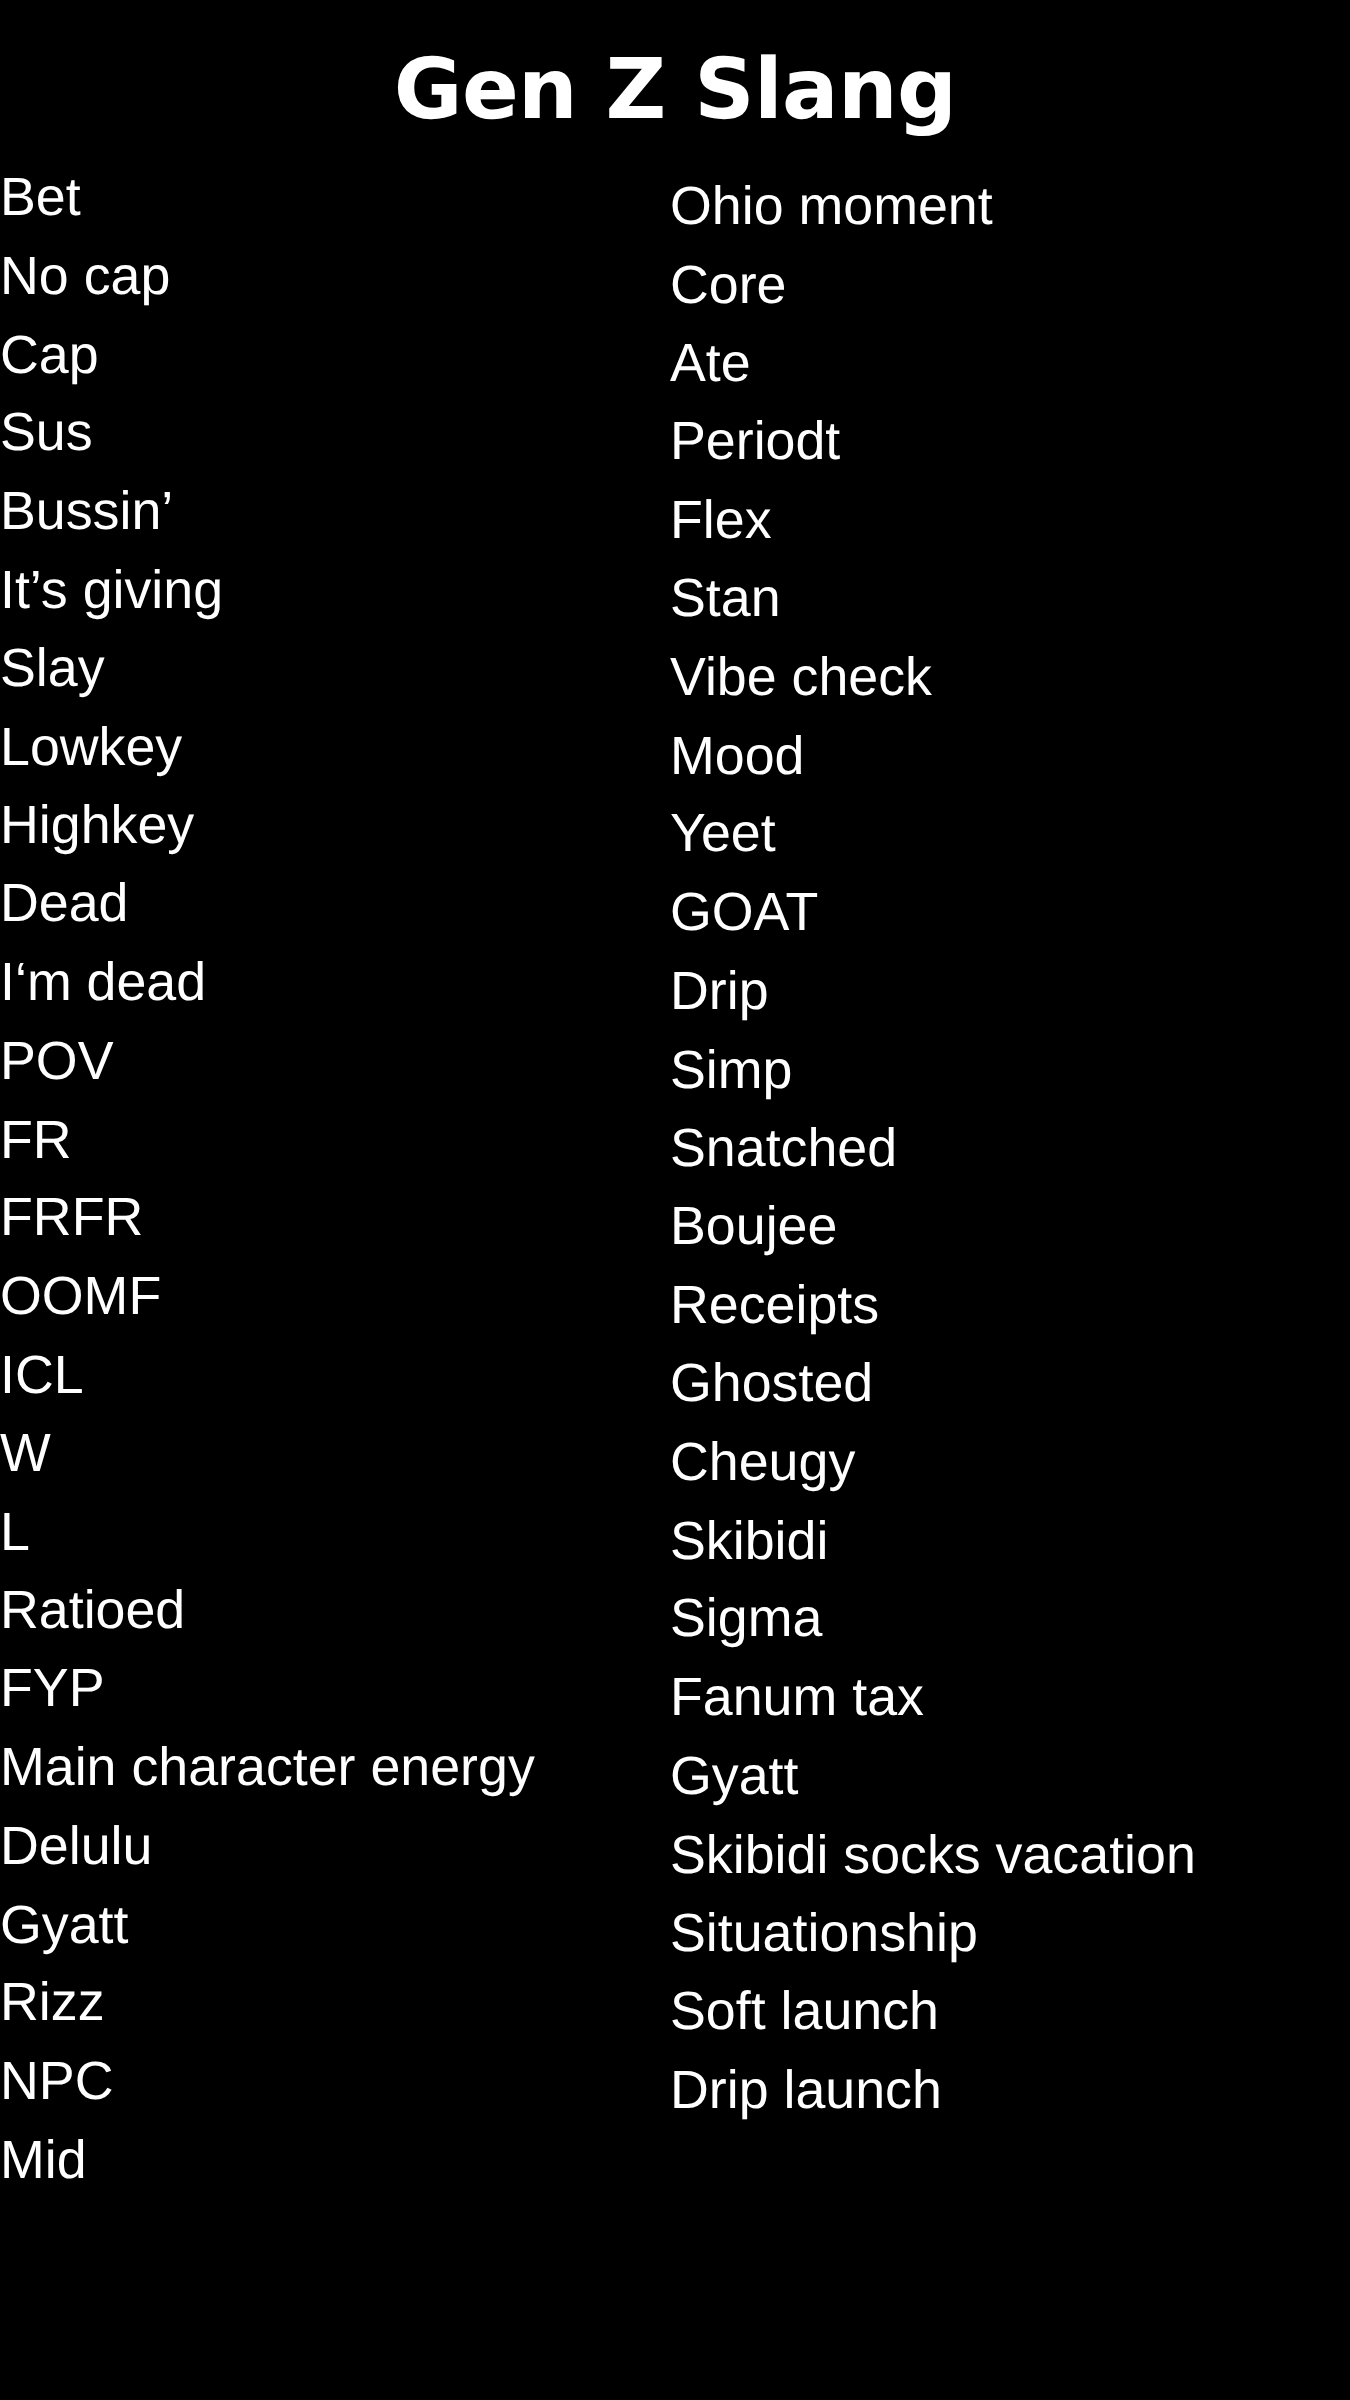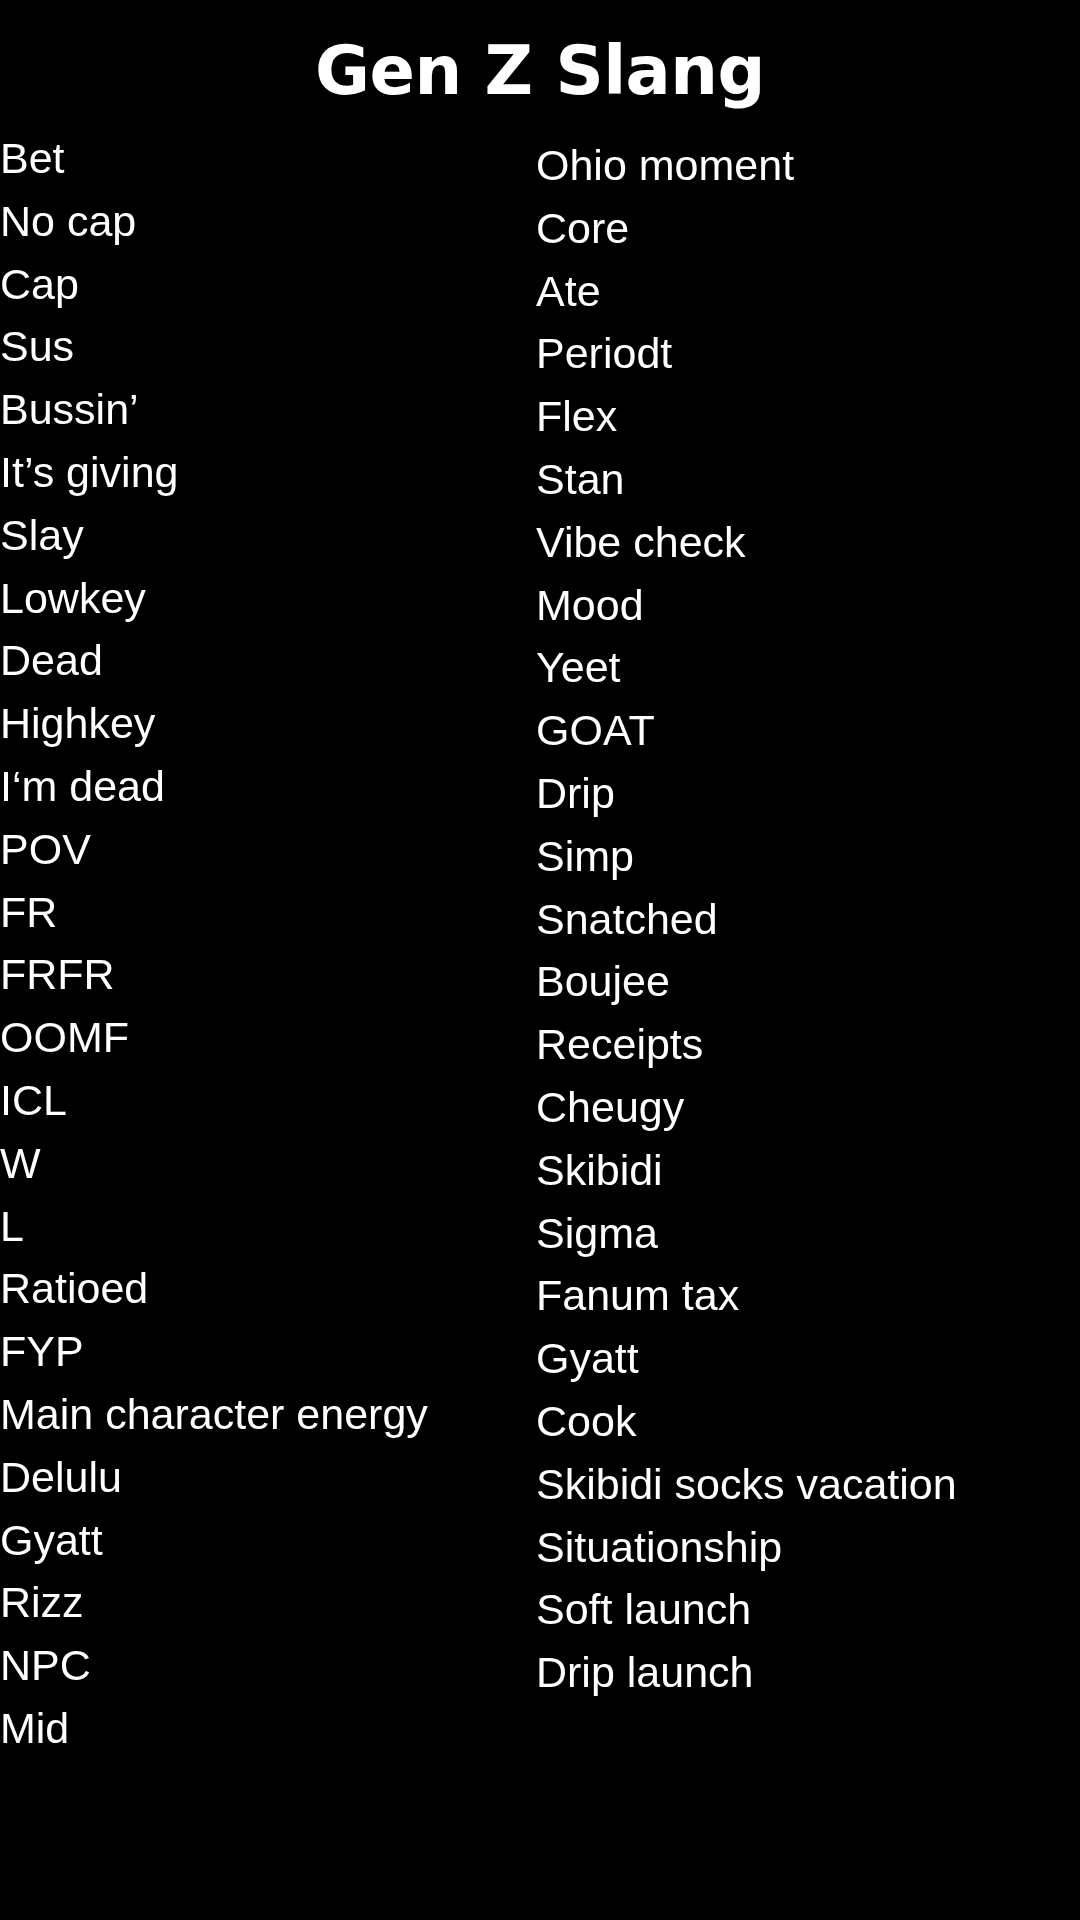--- a/index.html
+++ b/index.html
@@ -68,22 +68,22 @@
   <div class="columns">
     <div class="col col-left">
       <div class="term">Bet</div>
       <div class="term">No cap</div>
       <div class="term">Cap</div>
       <div class="term">Sus</div>
       <div class="term">Bussin’</div>
       <div class="term">It’s giving</div>
       <div class="term">Slay</div>
       <div class="term">Lowkey</div>
+      <div class="term">Highkey</div>
       <div class="term">Dead</div>
-      <div class="term">Highkey</div>
       <div class="term">I‘m dead</div>
       <div class="term">POV</div>
       <div class="term">FR</div>
       <div class="term">FRFR</div>
       <div class="term">OOMF</div>
       <div class="term">ICL</div>
       <div class="term">W</div>
       <div class="term">L</div>
       <div class="term">Ratioed</div>
       <div class="term">FYP</div>
@@ -104,26 +104,26 @@
       <div class="term">Stan</div>
       <div class="term">Vibe check</div>
       <div class="term">Mood</div>
       <div class="term">Yeet</div>
       <div class="term">GOAT</div>
       <div class="term">Drip</div>
       <div class="term">Simp</div>
       <div class="term">Snatched</div>
       <div class="term">Boujee</div>
       <div class="term">Receipts</div>
+      <div class="term">Ghosted</div>
       <div class="term">Cheugy</div>
       <div class="term">Skibidi</div>
       <div class="term">Sigma</div>
       <div class="term">Fanum tax</div>
       <div class="term">Gyatt</div>
-      <div class="term">Cook</div>
       <div class="term">Skibidi socks vacation</div>
       <div class="term">Situationship</div>
       <div class="term">Soft launch</div>
       <div class="term">Drip launch</div>
     </div>
   </div>
 
 </div>
 
 </body></html>

